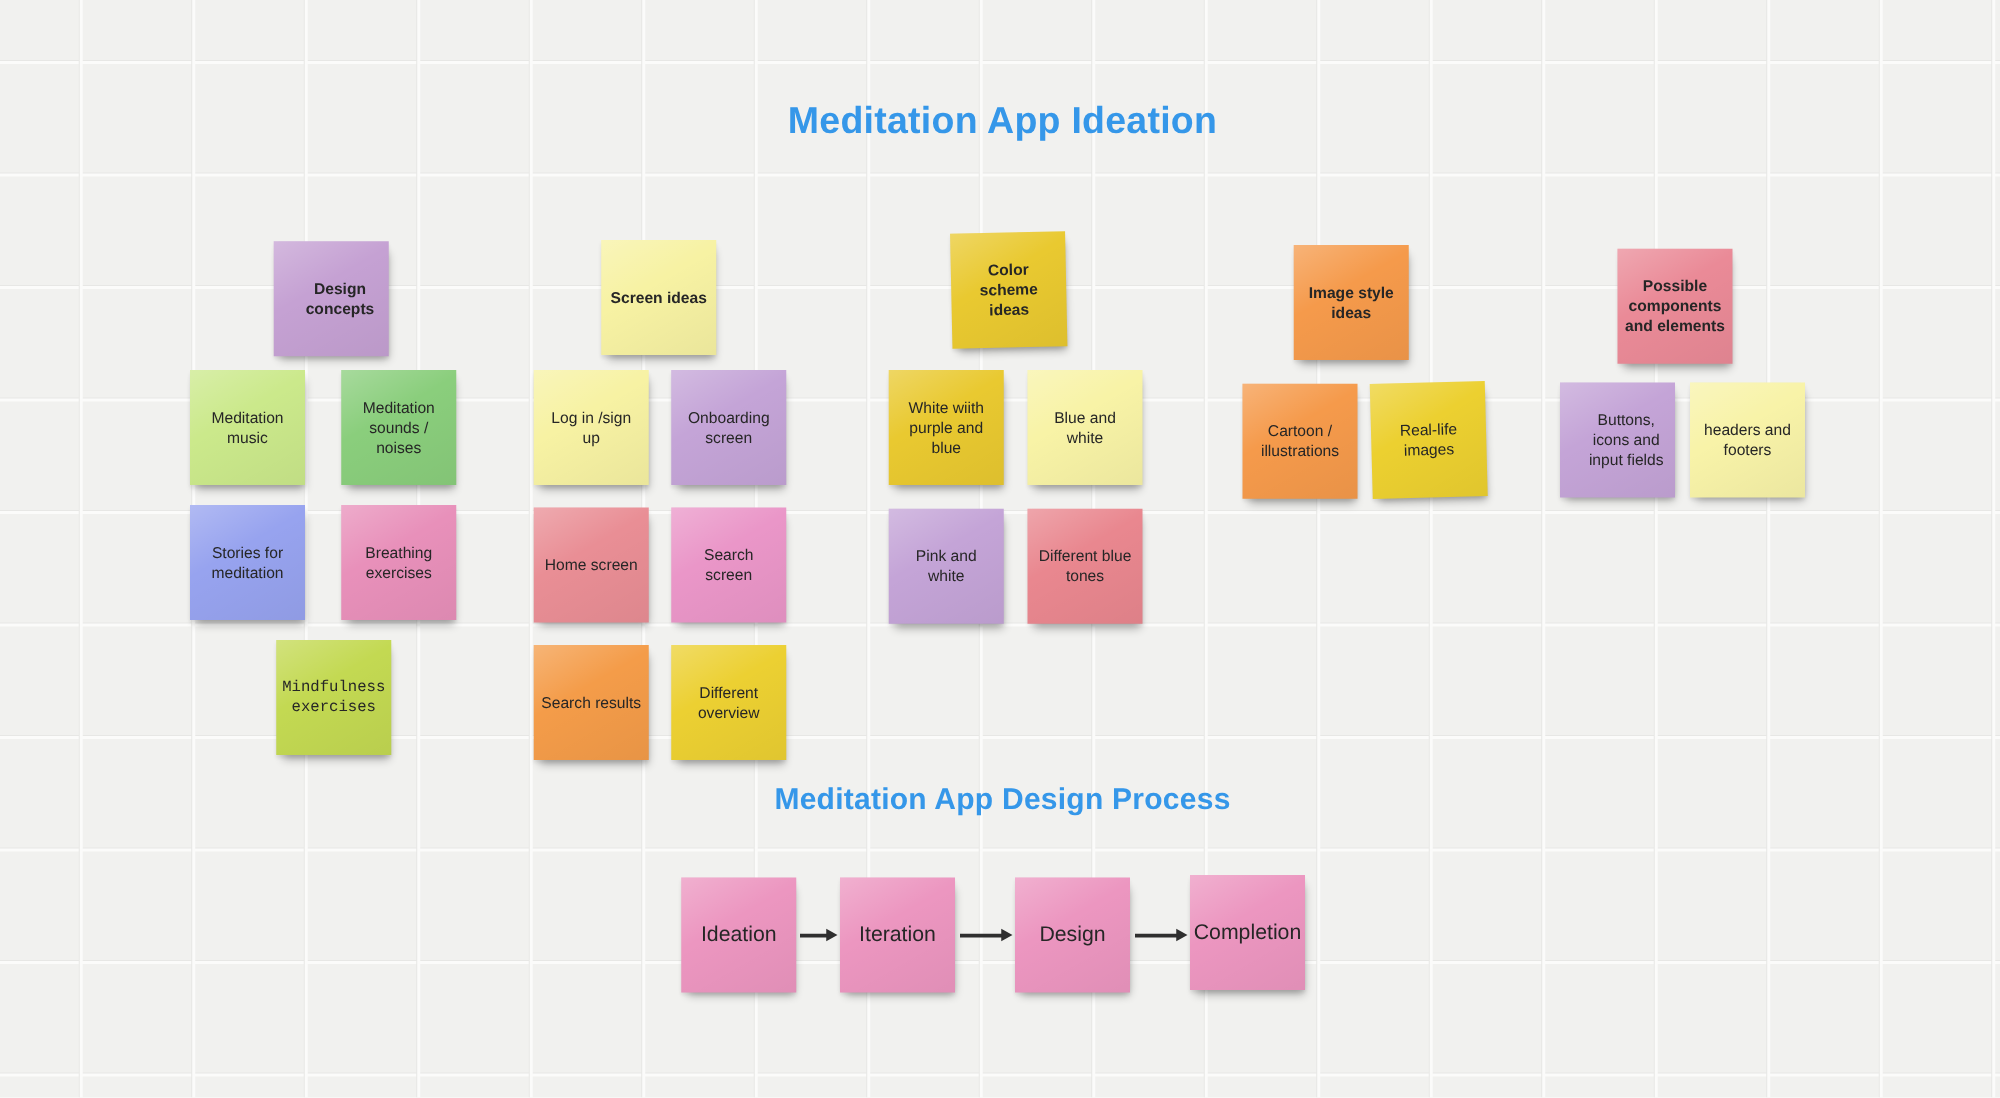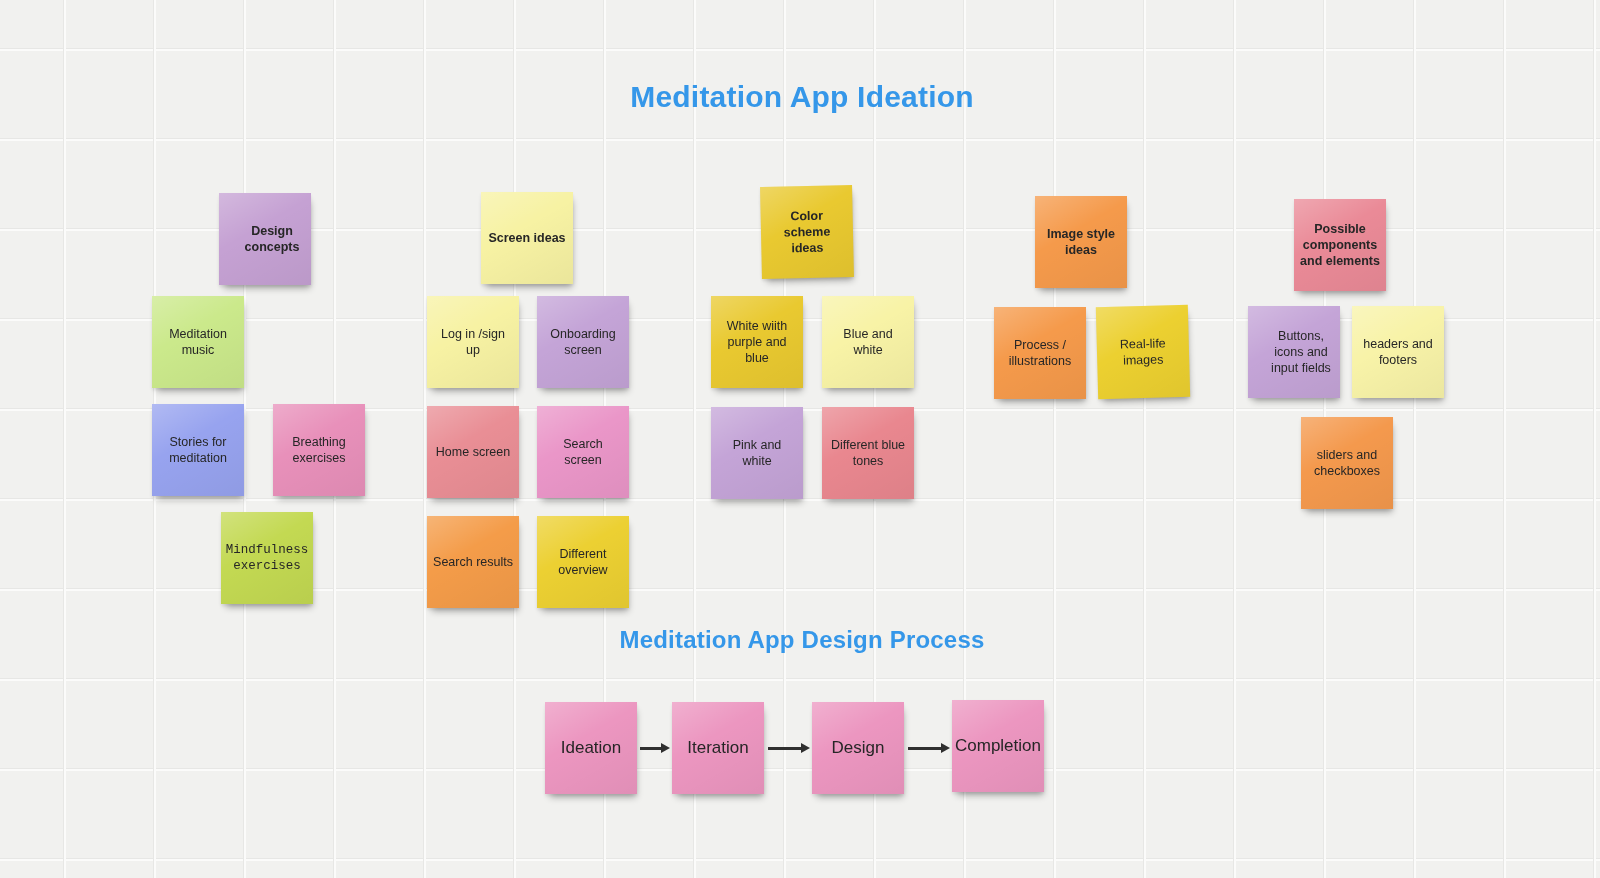--- a/index.html
+++ b/index.html
@@ -73,46 +73,46 @@
 </head>
 <body>
 
 <div class="canvas">
 
   <div class="board-title main" style="color: rgb(53, 151, 233);">Meditation App Ideation</div>
   <div class="board-title process" style="color: rgb(53, 151, 233);">Meditation App Design Process</div>
 
   <div class="note header-note" style="left: 219px; top: 193px; background-color: rgb(197, 161, 211); padding-left: 20px;">Design concepts</div>
   <div class="note" style="left: 152px; top: 296px; background-color: rgb(203, 233, 139);">Meditation music</div>
+  <div class="note" style="left: 273px; top: 296px; background-color: rgb(138, 206, 124);">Meditation sounds / noises</div>
   <div class="note" style="left: 152px; top: 404px; background-color: rgb(151, 163, 239);">Stories for meditation</div>
   <div class="note" style="left: 273px; top: 404px; background-color: rgb(232, 144, 186);">Breathing exercises</div>
   <div class="note" style="left: 221px; top: 512px; background-color: rgb(195, 217, 82); font-family: Liberation Mono, monospace;">Mindfulness exercises</div>
 
   <div class="note header-note" style="left: 481px; top: 192px; background-color: rgb(247, 242, 163);">Screen ideas</div>
   <div class="note" style="left: 427px; top: 296px; background-color: rgb(247, 242, 163);">Log in /sign up</div>
   <div class="note" style="left: 537px; top: 296px; background-color: rgb(196, 164, 215);">Onboarding screen</div>
   <div class="note" style="left: 427px; top: 406px; background-color: rgb(233, 142, 149);">Home screen</div>
   <div class="note" style="left: 537px; top: 406px; background-color: rgb(234, 150, 200);">Search screen</div>
   <div class="note" style="left: 427px; top: 516px; background-color: rgb(244, 156, 73);">Search results</div>
   <div class="note" style="left: 537px; top: 516px; background-color: rgb(236, 208, 50);">Different overview</div>
 
   <div class="note header-note tilt-a" style="left: 761px; top: 186px; background-color: rgb(233, 201, 48);">Color scheme ideas</div>
   <div class="note" style="left: 711px; top: 296px; background-color: rgb(233, 201, 48);">White wiith purple and blue</div>
   <div class="note" style="left: 822px; top: 296px; background-color: rgb(248, 243, 166);">Blue and white</div>
   <div class="note" style="left: 711px; top: 407px; background-color: rgb(196, 164, 215);">Pink and white</div>
   <div class="note" style="left: 822px; top: 407px; background-color: rgb(233, 135, 143);">Different blue tones</div>
 
   <div class="note header-note" style="left: 1035px; top: 196px; background-color: rgb(245, 154, 75);">Image style ideas</div>
-  <div class="note" style="left: 994px; top: 307px; background-color: rgb(245, 154, 75);">Process / illustrations</div>
+  <div class="note" style="left: 994px; top: 307px; background-color: rgb(245, 154, 75);">Cartoon / illustrations</div>
   <div class="note tilt-b" style="left: 1097px; top: 306px; background-color: rgb(236, 208, 48);">Real-life images</div>
 
   <div class="note header-note" style="left: 1294px; top: 199px; background-color: rgb(234, 138, 151);">Possible components and elements</div>
   <div class="note" style="left: 1248px; top: 306px; background-color: rgb(196, 164, 215); padding-left: 20px;">Buttons, icons and input fields</div>
   <div class="note" style="left: 1352px; top: 306px; background-color: rgb(248, 243, 168);">headers and footers</div>
-  <div class="note" style="left: 1301px; top: 417px; background-color: rgb(244, 153, 77);">sliders and checkboxes</div>
 
   <div class="note process-note" style="left: 545px; top: 702px; background-color: rgb(236, 150, 192);">Ideation</div>
   <div class="arrow" style="left:640px; top:747px; width:22px;"></div>
   <div class="note process-note" style="left: 672px; top: 702px; background-color: rgb(236, 150, 192);">Iteration</div>
   <div class="arrow" style="left:768px; top:747px; width:34px;"></div>
   <div class="note process-note" style="left: 812px; top: 702px; background-color: rgb(236, 150, 192);">Design</div>
   <div class="arrow" style="left:908px; top:747px; width:34px;"></div>
   <div class="note process-note" style="left: 952px; top: 700px; background-color: rgb(236, 150, 192);">Completion</div>
 
 </div>

